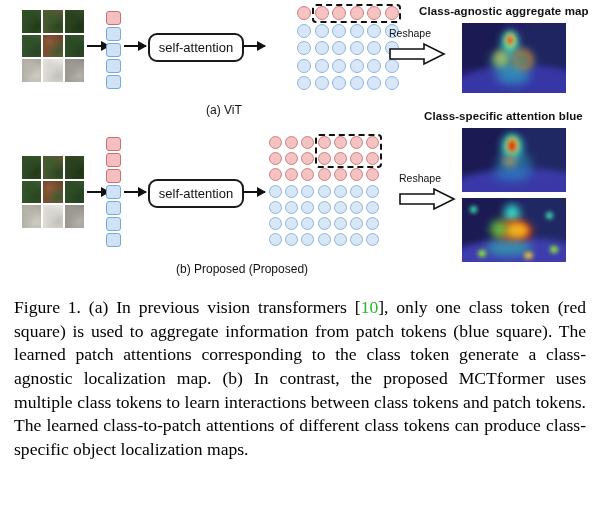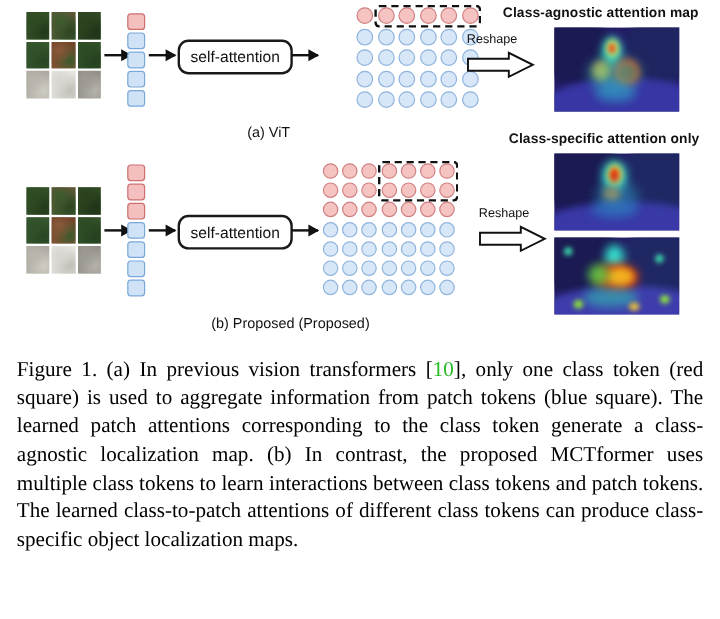--- a/index.html
+++ b/index.html
@@ -131,21 +131,21 @@
         <div class="circ blue" style="width: 14px; height: 14px;"></div>
         <div class="circ blue" style="width: 14px; height: 14px;"></div>
       </div>
     <div class="dashbox" style="left: 312px; top: 3.5px; width: 89px; height: 19px;"></div>
 
     <div class="reshape-label" style="left:389px;top:27px;">Reshape</div>
     <svg class="blockarrow" style="left:388px;top:42px;" width="58" height="24" viewBox="0 0 58 24">
       <polygon points="2,7 36,7 36,2 56,12 36,22 36,17 2,17" fill="#fff" stroke="#111" stroke-width="1.6"></polygon>
     </svg>
 
-    <div class="maptitle" style="left:419px;top:5px;">Class-agnostic attention map</div>
+    <div class="maptitle" style="left:419px;top:5px;">Class-agnostic aggregate map</div>
 
     <div class="attmap" style="left:462px;top:23px;width:104px;height:70px;">
       <i style="left:-12px;top:-10px;width:60px;height:58px;background:#1b1a52;"></i>
       <i style="left:58px;top:-12px;width:62px;height:60px;background:#1f2560;"></i>
       <i style="left:-10px;top:42px;width:140px;height:46px;background:#3b3bb0;opacity:.85;"></i>
       <i style="left:40px;top:8px;width:16px;height:24px;background:#35e0d0;filter:blur(4px);"></i>
       <i style="left:44px;top:10px;width:9px;height:15px;background:#e8f24a;filter:blur(3px);"></i>
       <i style="left:45px;top:13px;width:6px;height:9px;background:#e84b1f;filter:blur(2px);"></i>
       <i style="left:32px;top:28px;width:15px;height:16px;background:#f0a020;filter:blur(3px);"></i>
       <i style="left:49px;top:26px;width:22px;height:22px;background:#d83a12;filter:blur(3px);"></i>
@@ -242,21 +242,21 @@
         <div class="circ blue" style="width: 13px; height: 13px;"></div>
         <div class="circ blue" style="width: 13px; height: 13px;"></div>
       </div>
     <div class="dashbox" style="left: 315.1px; top: 133.5px; width: 66.6px; height: 34.2px;"></div>
 
     <div class="reshape-label" style="left:399px;top:172px;">Reshape</div>
     <svg class="blockarrow" style="left:398px;top:187px;" width="58" height="24" viewBox="0 0 58 24">
       <polygon points="2,7 36,7 36,2 56,12 36,22 36,17 2,17" fill="#fff" stroke="#111" stroke-width="1.6"></polygon>
     </svg>
 
-    <div class="maptitle" style="left:424px;top:110px;">Class-specific attention only</div>
+    <div class="maptitle" style="left:424px;top:110px;">Class-specific attention blue</div>
 
     <div class="attmap" style="left:462px;top:128px;width:104px;height:64px;">
       <i style="left:-12px;top:-12px;width:70px;height:62px;background:#1b1a52;"></i>
       <i style="left:56px;top:-12px;width:66px;height:62px;background:#202864;"></i>
       <i style="left:-10px;top:40px;width:140px;height:42px;background:#4040b8;opacity:.8;"></i>
       <i style="left:40px;top:6px;width:20px;height:26px;background:#35e0d0;filter:blur(4px);"></i>
       <i style="left:45px;top:9px;width:11px;height:18px;background:#f2d83a;filter:blur(3px);"></i>
       <i style="left:46px;top:12px;width:8px;height:12px;background:#e0360f;filter:blur(2px);"></i>
       <i style="left:41px;top:28px;width:14px;height:12px;background:#e07818;filter:blur(3px);"></i>
       <i style="left:34px;top:24px;width:36px;height:24px;background:#2fa6c8;opacity:.5;filter:blur(5px);"></i>

